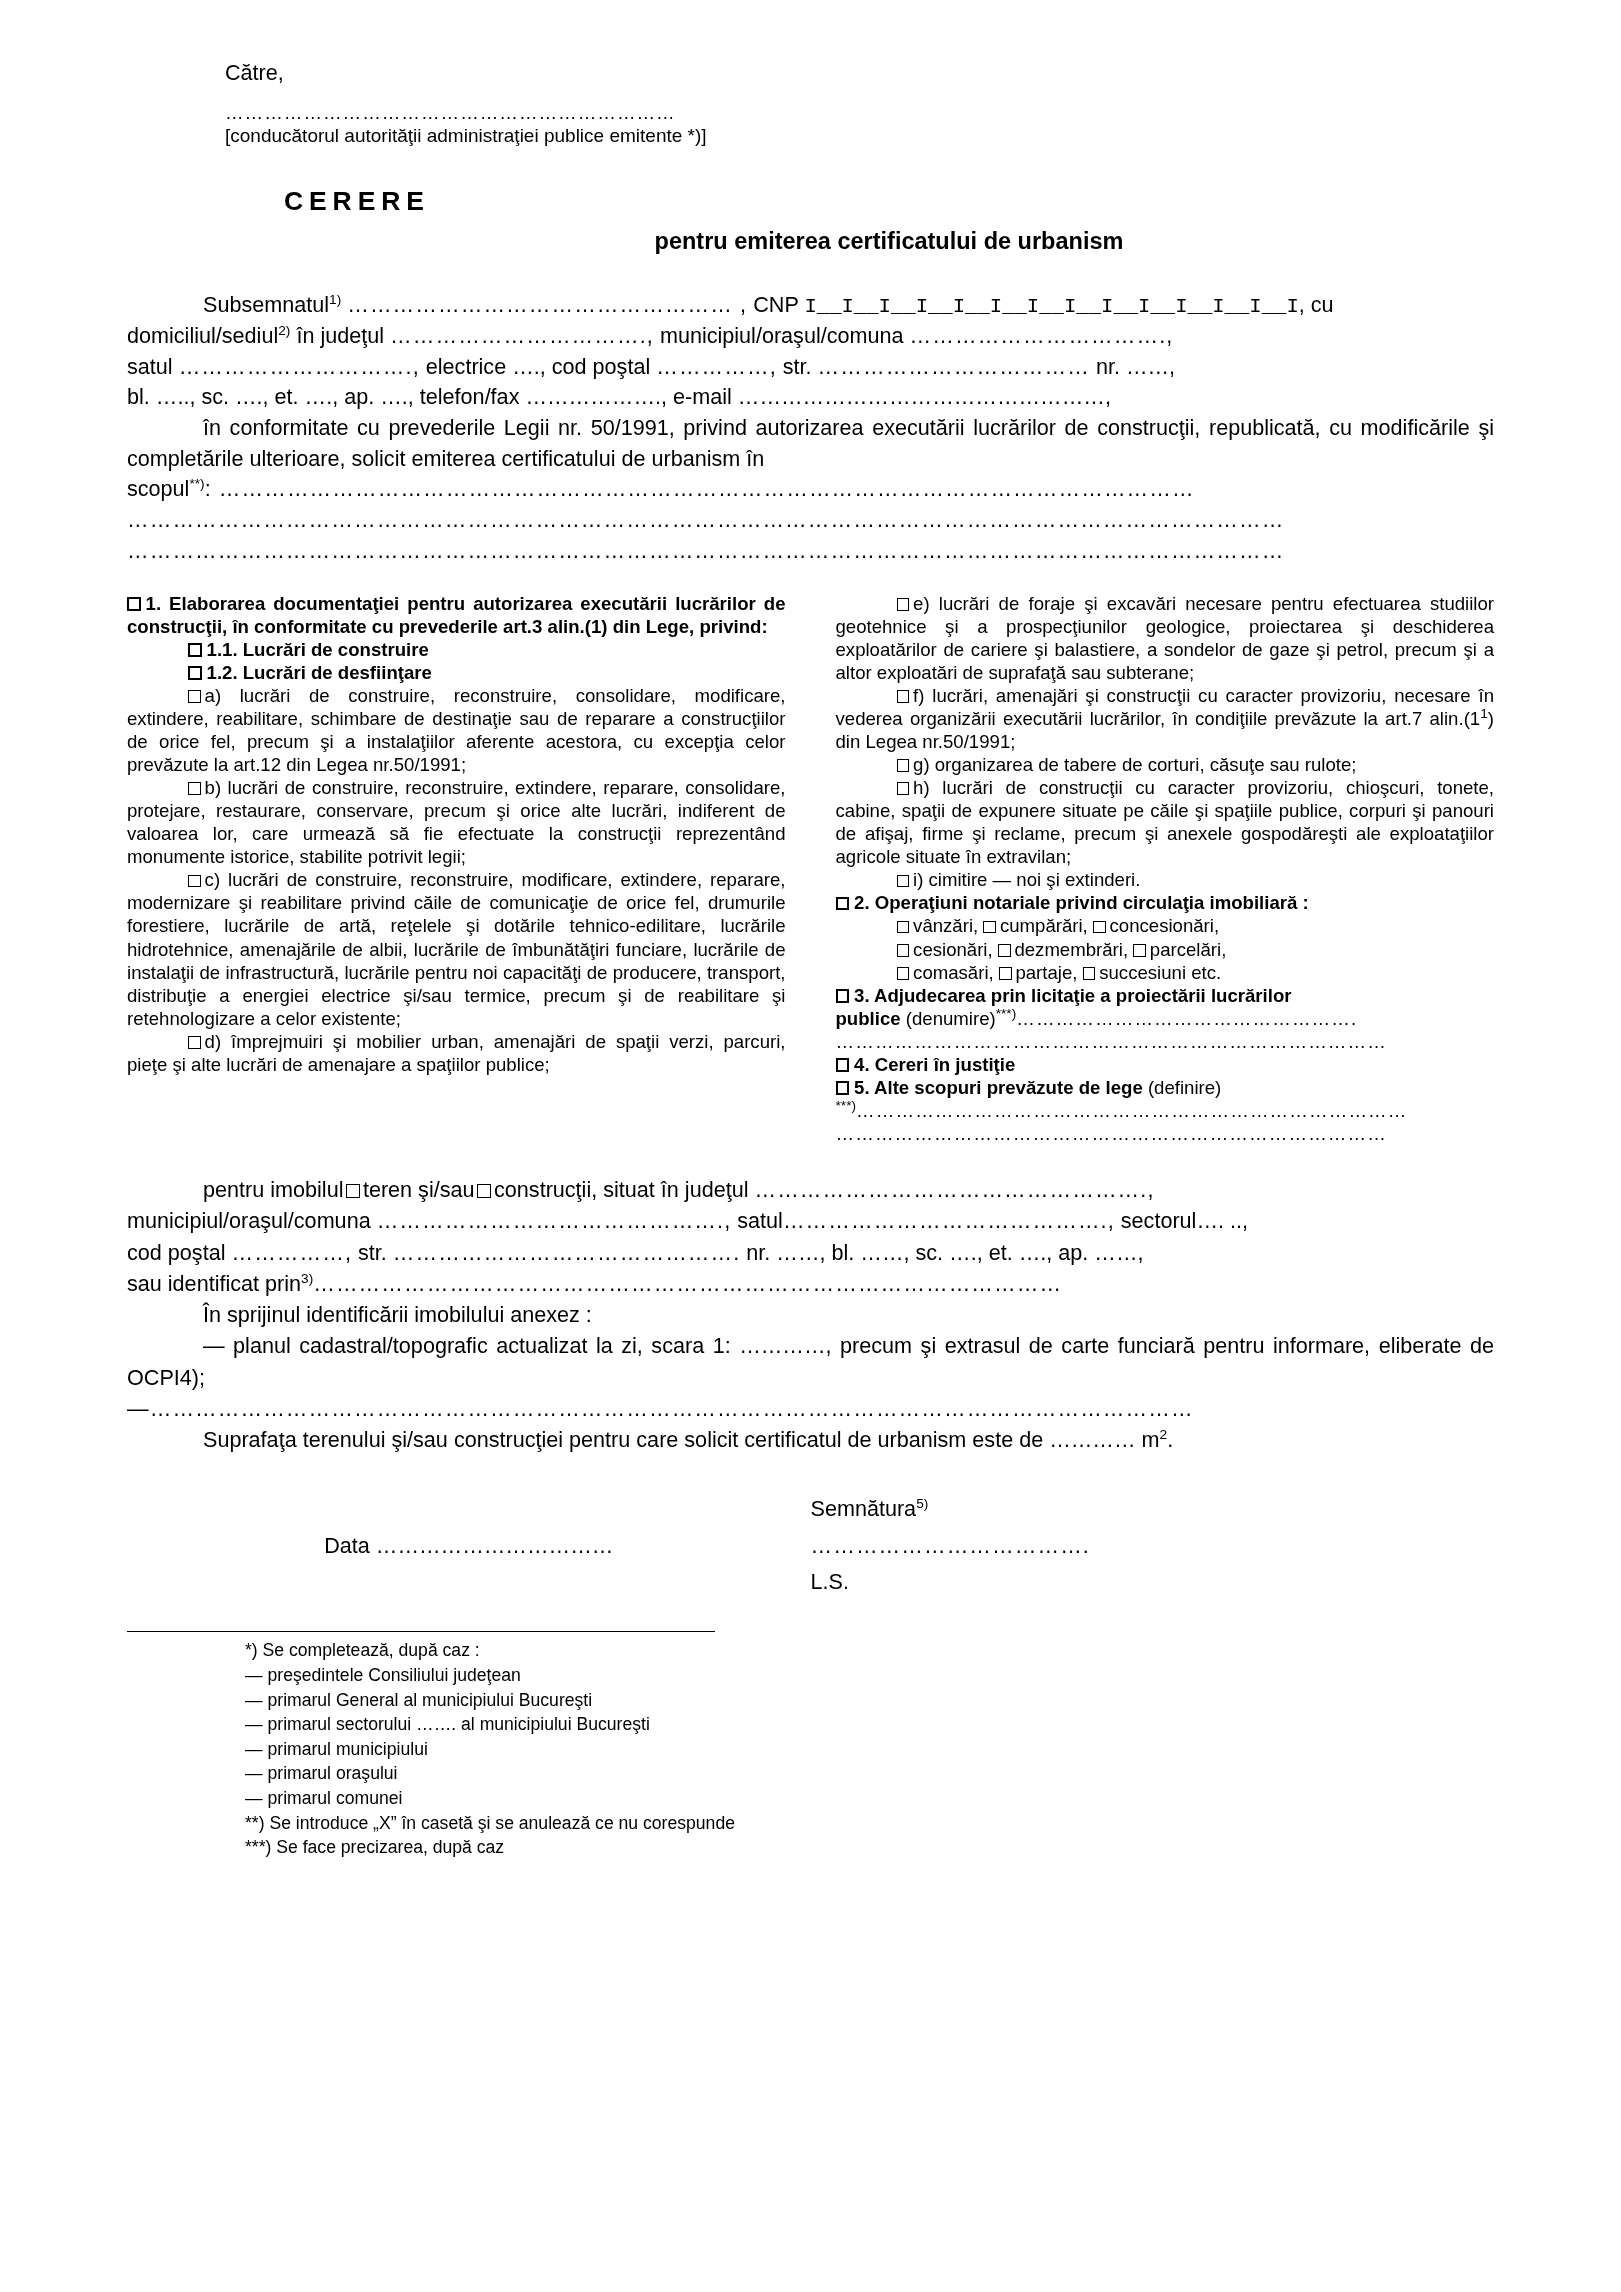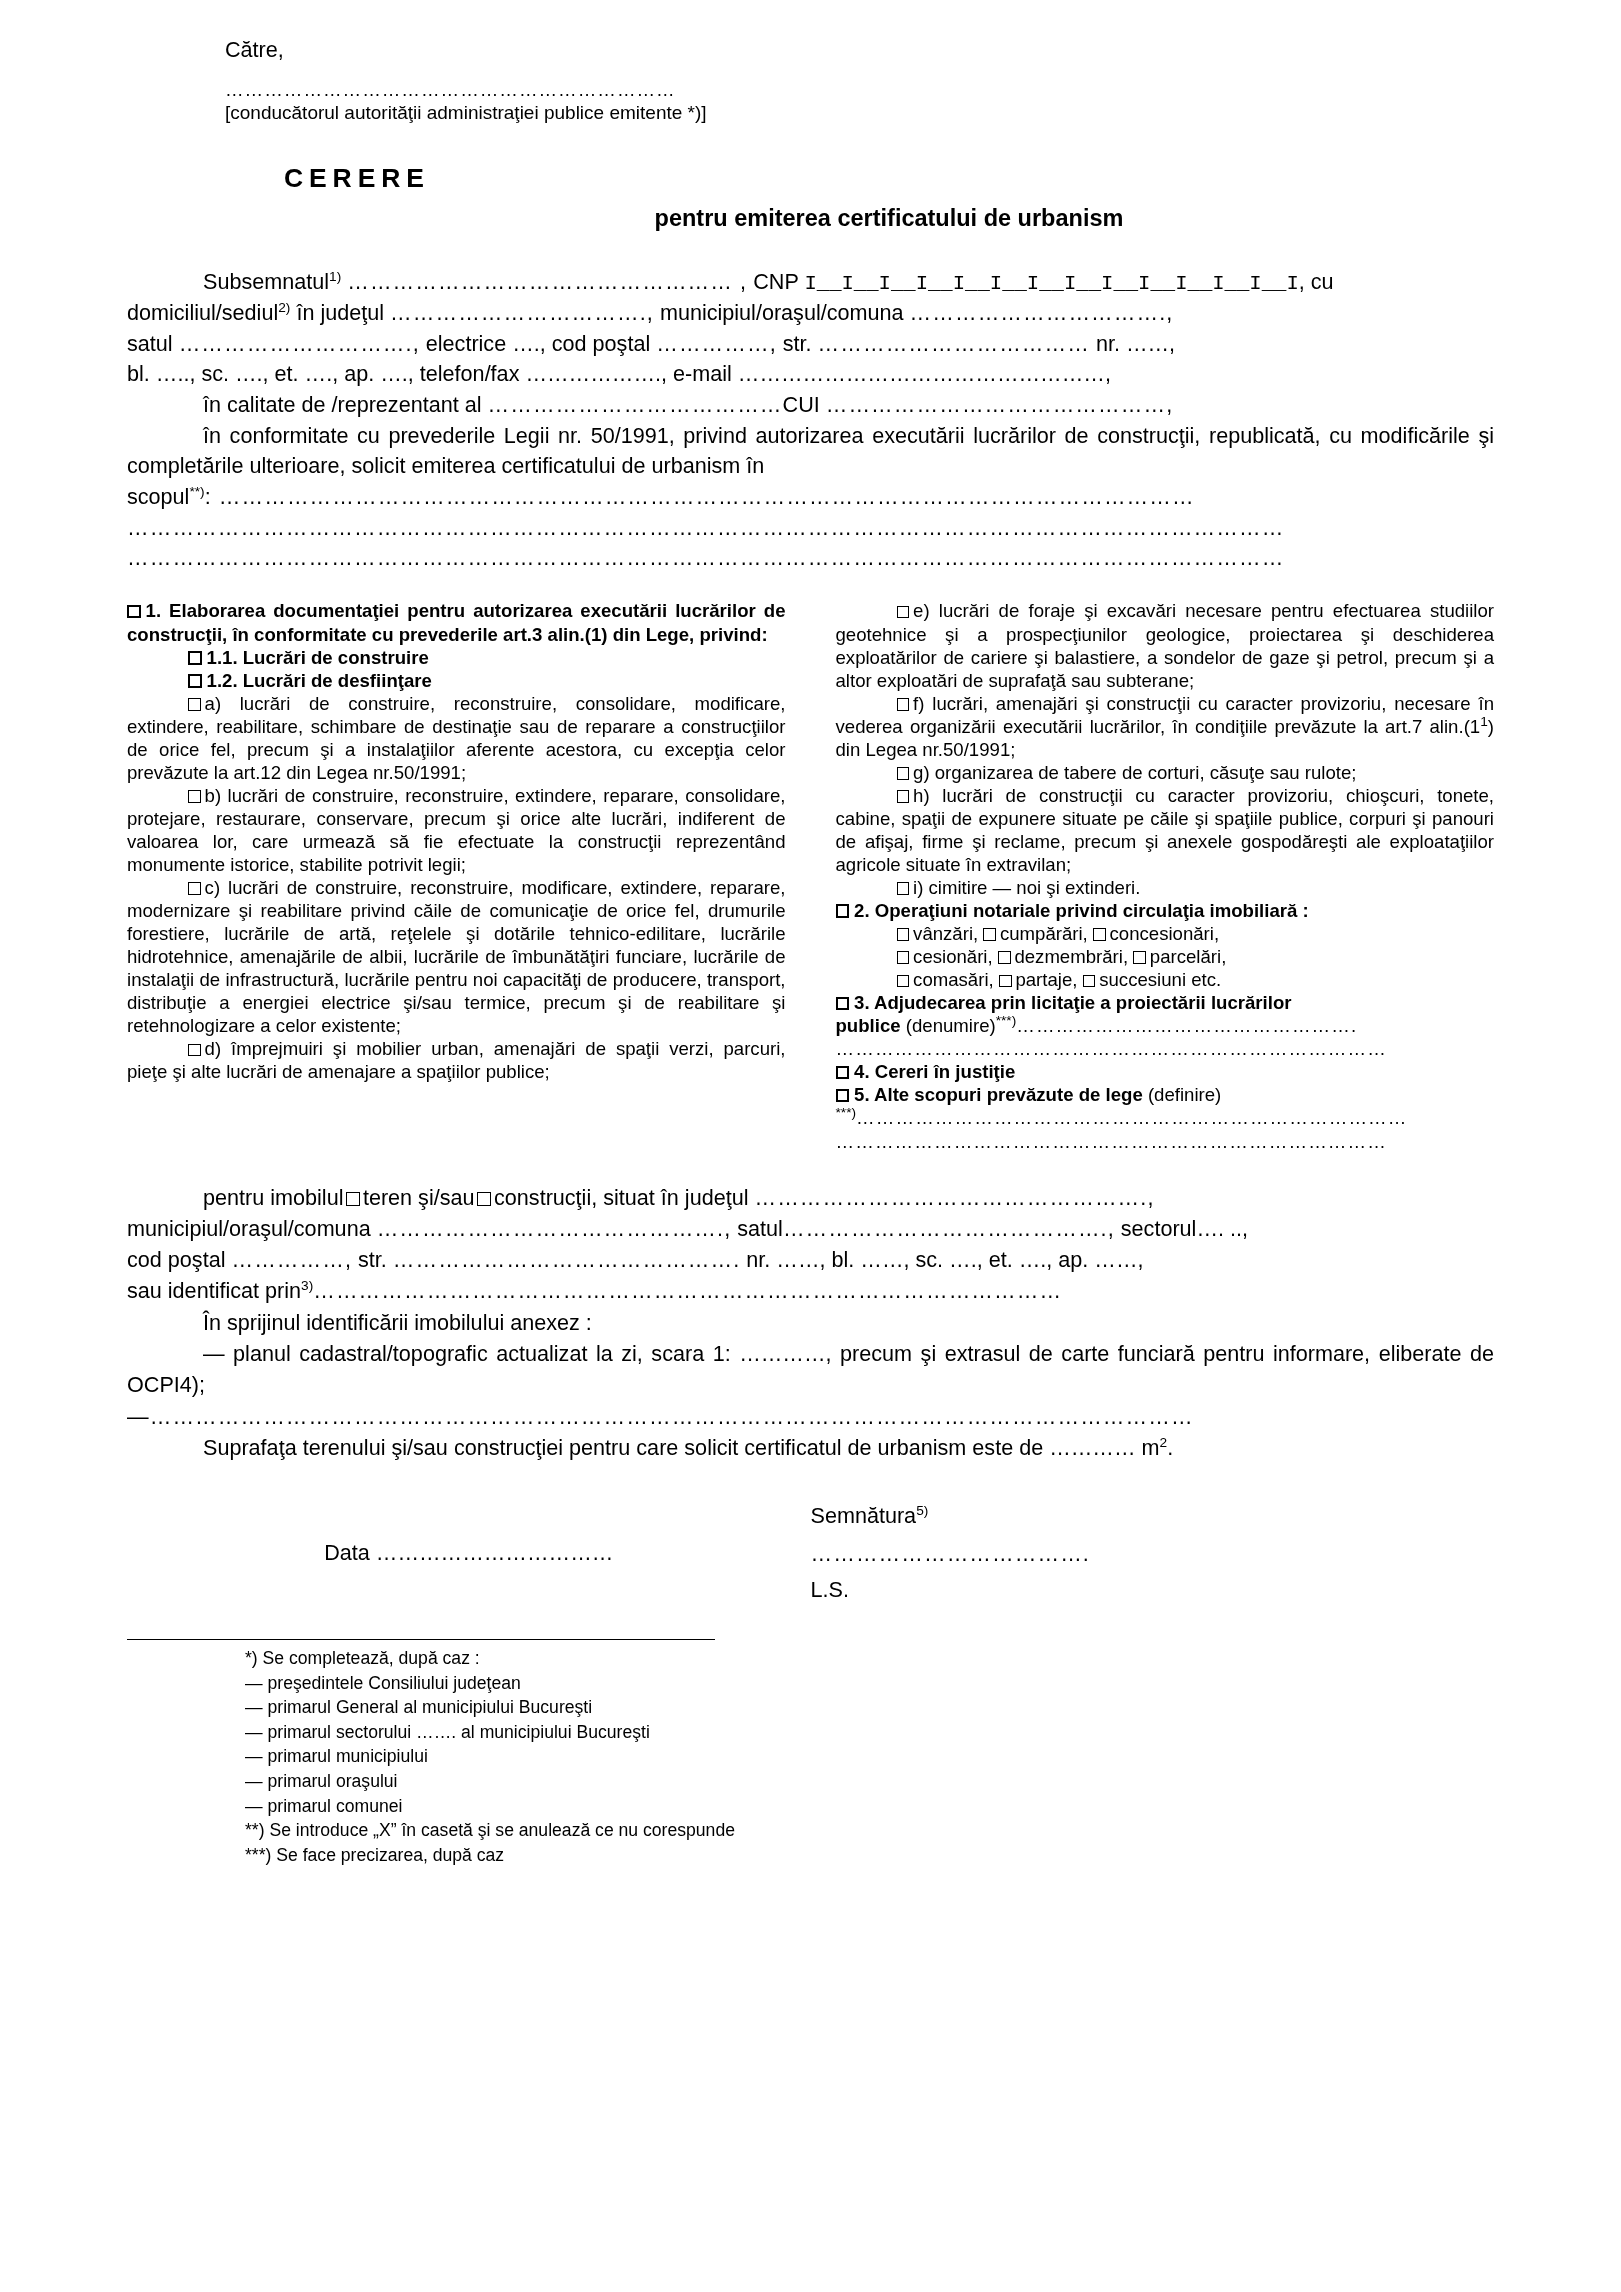--- a/index.html
+++ b/index.html
@@ -10,21 +10,21 @@
   body {
     font-family: "Liberation Sans", sans-serif;
     color: #000000;
   }
   .page {
     position: relative;
     width: 1621px;
     height: 2293px;
     background: #ffffff;
     box-sizing: border-box;
-    padding: 36px 127px 39px 127px;
+    padding: 59px 127px 39px 127px;
     font-size: 21px;
     line-height: 1.30;
   }
 
   
   .hdr-catre {
     margin-left: 98px;
     font-size: 21.6px;
     margin-bottom: 13.7px;
   }
@@ -203,25 +203,20 @@
       <span>satul</span>
       <span class="dotfill">………………………….,</span>
       <span>electrice ….,</span>
       <span>cod poştal</span>
       <span class="dotfill">……………,</span>
       <span>str.</span>
       <span class="dotfill">………………………………</span>
       <span>nr. ……,</span>
     </p>
     <p>bl. ….., sc. …., et. …., ap. …., telefon/fax ………………., e-mail ……………………………………………,</p>
-    <p>
-      <span class="indent"></span><span>în calitate de /reprezentant al</span>
-      <span class="dotfill">…………………………………</span><span>CUI</span>
-      <span class="dotfill">………………………………………,</span>
-    </p>
     <p>
       <span class="indent"></span><span>în conformitate cu prevederile Legii nr. 50/1991, privind autorizarea executării lucrărilor de construcţii, republicată, cu modificările şi completările ulterioare, solicit emiterea certificatului de urbanism în</span>
     </p>
     <p>
       <span>scopul</span><sup class="fn">**)</sup><span class="dotfill">: …………………………………………………………………………………………………………………</span>
     </p>
     <p class="dotfill">………………………………………………………………………………………………………………………………………</p>
     <p class="dotfill">………………………………………………………………………………………………………………………………………</p>
   </div>
 

